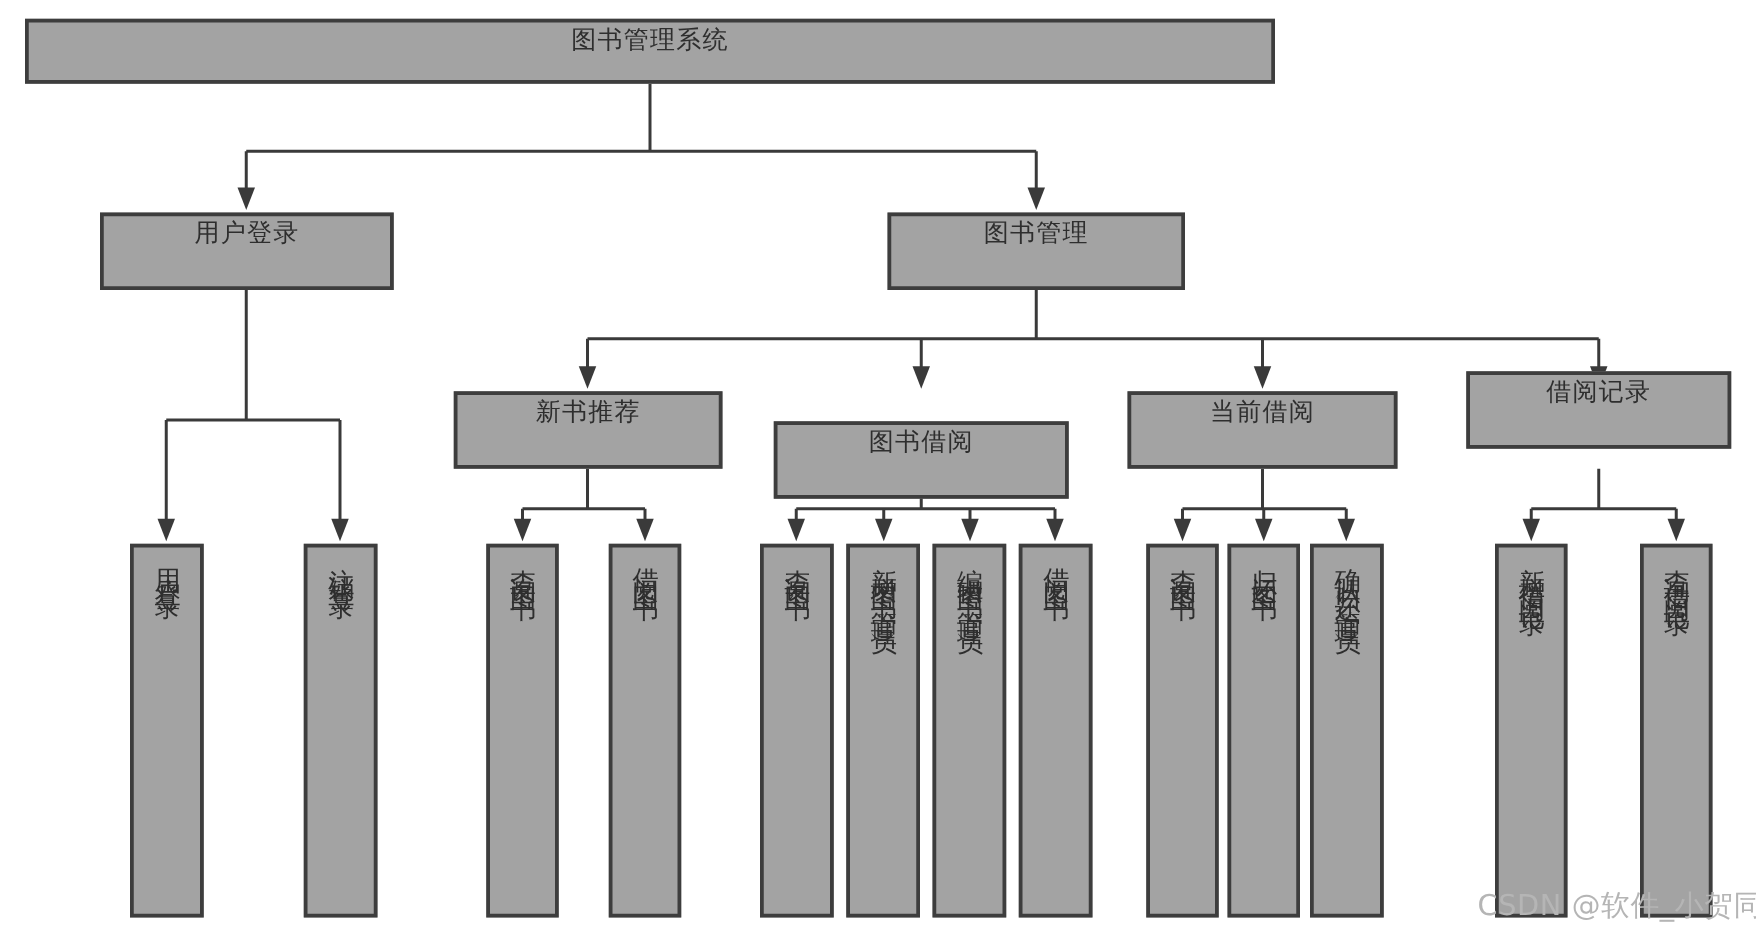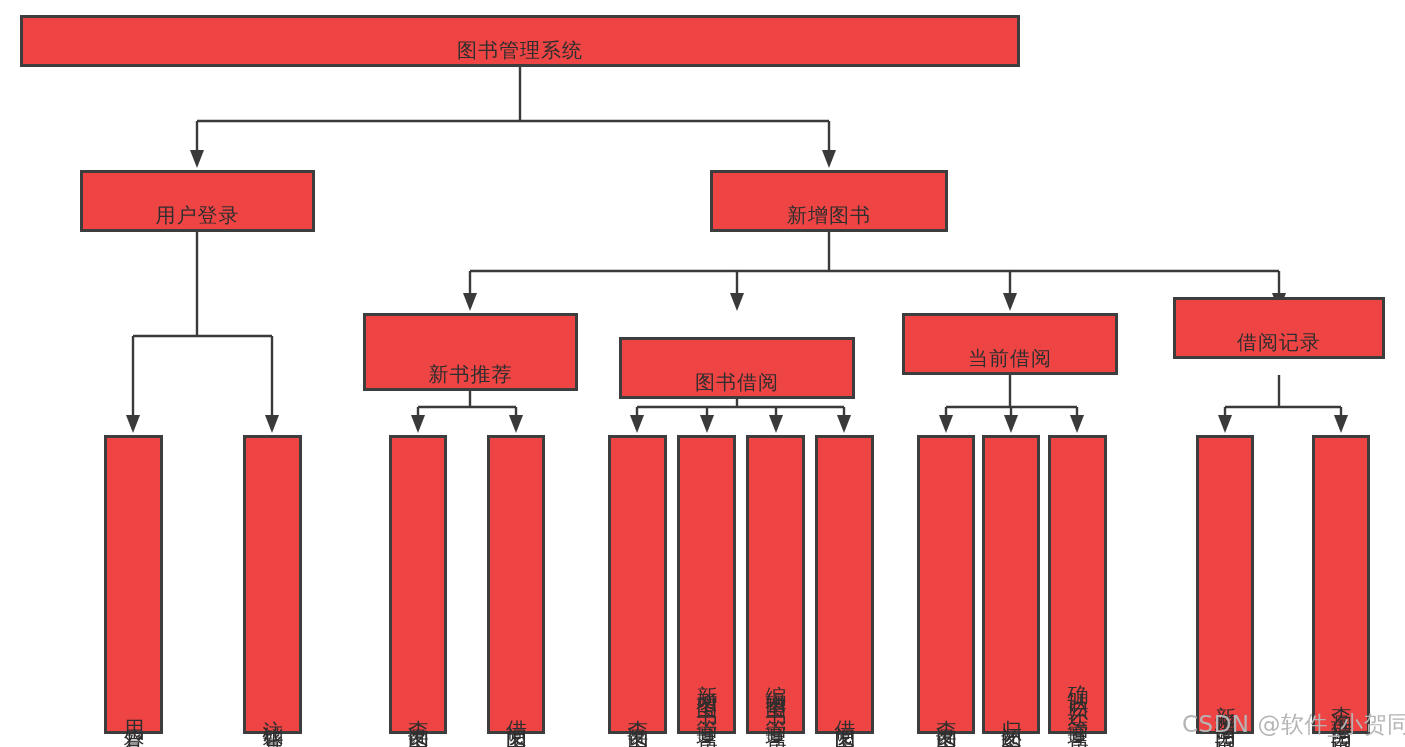--- a/index.html
+++ b/index.html
@@ -5,23 +5,23 @@
   html, body { margin:0; padding:0; background:#ffffff; }
   #stage {
     position:relative; width:1405px; height:747px; background:#ffffff;
     font-family:"DejaVu Sans","Liberation Sans",sans-serif;
     overflow:hidden;
   }
   #connectors { position:absolute; left:0; top:0; width:1405px; height:747px; }
   .cline { stroke:var(--line,#3a3a3a); stroke-width:2.4; fill:none; }
   .ctri  { fill:var(--line,#3a3a3a); stroke:none; }
   .box {
-    position:absolute; box-sizing:border-box; background:#ef4444;
+    position:absolute; box-sizing:border-box; background:#a3a3a3;
     border:3px solid var(--border,#3d3d3d);
-    display:flex; align-items:flex-end; justify-content:center;
+    display:flex; align-items:flex-start; justify-content:center;
     color:var(--text,#2e2e2e);
   }
   .hbox { font-size:20px; letter-spacing:1px; }
   .vbox span.vtext {
     writing-mode:vertical-rl; text-orientation:mixed;
     font-size:21px; letter-spacing:7px; line-height:1;
   }
   .watermark {
     position:absolute; left:1182px; top:709px; width:215px;
     color:var(--watermark,#b5b5b5); font-size:23px; letter-spacing:0.5px;
@@ -96,24 +96,24 @@
   </svg>
 
   <div class="box hbox" style="left:20px; top:15px; width:1000px; height:52px;">
     <span>图书管理系统</span>
   </div>
 
   <div class="box hbox" style="left:80px; top:170px; width:235px; height:62px;">
     <span>用户登录</span>
   </div>
   <div class="box hbox" style="left:710px; top:170px; width:238px; height:62px;">
-    <span>新增图书</span>
+    <span>图书管理</span>
   </div>
 
-  <div class="box hbox" style="left:363px; top:313px; width:215px; height:78px;">
+  <div class="box hbox" style="left:363px; top:313px; width:215px; height:62px;">
     <span>新书推荐</span>
   </div>
   <div class="box hbox" style="left:619px; top:313px; width:236px; height:62px;margin-top:24px;">
     <span>图书借阅</span>
   </div>
   <div class="box hbox" style="left:902px; top:313px; width:216px; height:62px;">
     <span>当前借阅</span>
   </div>
   <div class="box hbox" style="left:1173px; top:297px; width:212px; height:62px;">
     <span>借阅记录</span>

